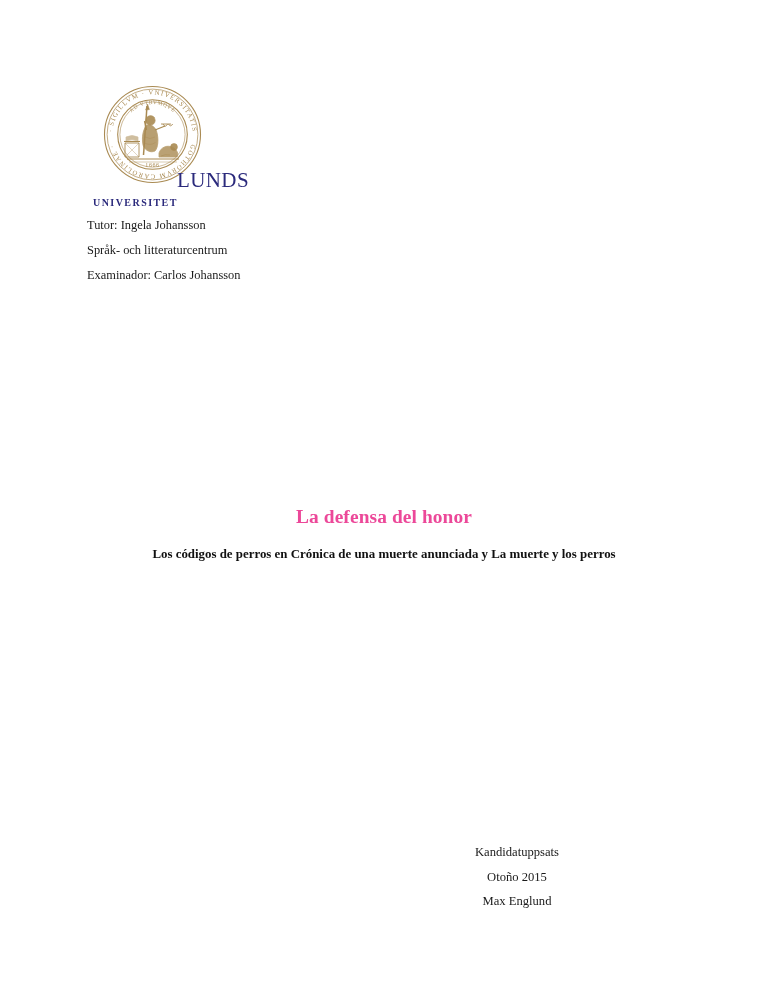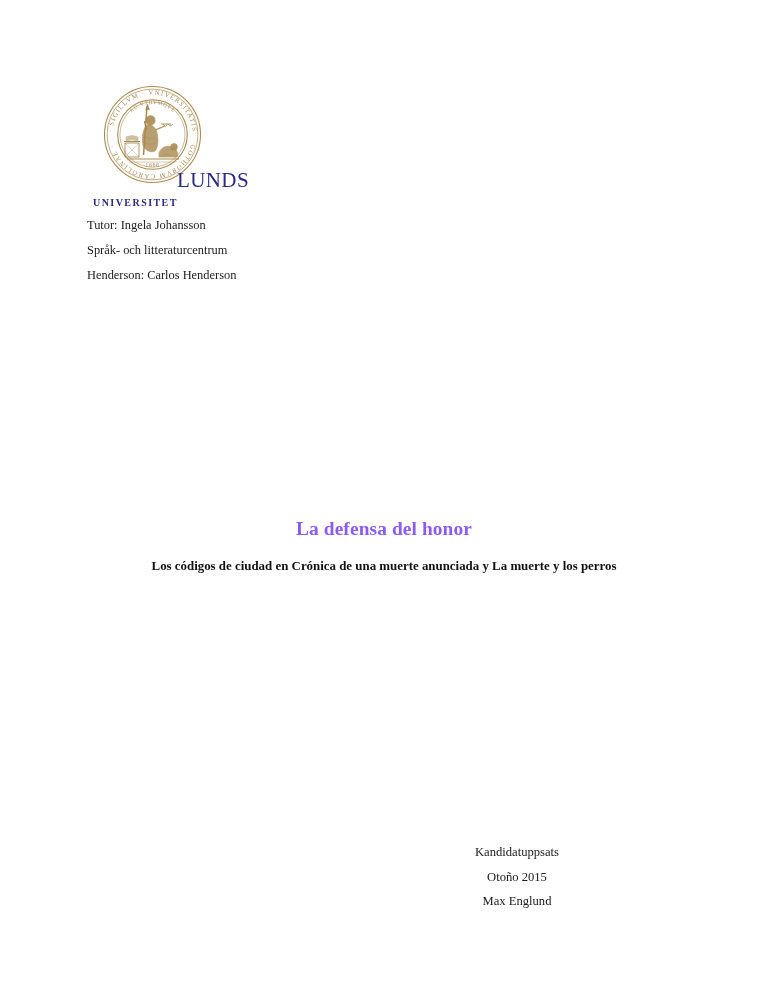--- a/index.html
+++ b/index.html
@@ -95,22 +95,22 @@
     left: 0;
     top: 505px;
     width: 768px;
     text-align: center;
   }
   .doc-title {
     font-size: 19.4px;
     line-height: 24px;
     font-weight: 700;
     letter-spacing: 0.1px;
-    color: #8b5cf6;
-    margin: 12px;
+    color: #ec4899;
+    margin: 0;
   }
   .doc-subtitle {
     margin: 17px 0 0 0;
     font-size: 12.9px;
     line-height: 17px;
     font-weight: 700;
     color: #111111;
     white-space: nowrap;
   }
   .doc-subtitle .work {
@@ -216,26 +216,26 @@
 
     <div class="wordmark">
       <span class="wordmark-main">Lunds</span>
       <span class="wordmark-sub">Universitet</span>
     </div>
   </div>
 
   <div class="meta-block">
     <div class="meta-line">Tutor: Ingela Johansson</div>
     <div class="meta-line">Språk- och litteraturcentrum</div>
-    <div class="meta-line">Henderson: Carlos Henderson</div>
+    <div class="meta-line">Examinador: Carlos Johansson</div>
   </div>
 
   <div class="title-block">
     <h1 class="doc-title">La defensa del honor</h1>
-    <p class="doc-subtitle"><span>Los códigos de ciudad en </span><span class="work">Crónica de una muerte anunciada</span><span class="conj"> y </span><span class="work">La muerte y los perros</span></p>
+    <p class="doc-subtitle"><span>Los códigos de perros en </span><span class="work">Crónica de una muerte anunciada</span><span class="conj"> y </span><span class="work">La muerte y los perros</span></p>
   </div>
 
   <div class="author-block">
     <div class="author-line">Kandidatuppsats</div>
     <div class="author-line">Otoño 2015</div>
     <div class="author-line">Max Englund</div>
   </div>
 
 </div>
 

